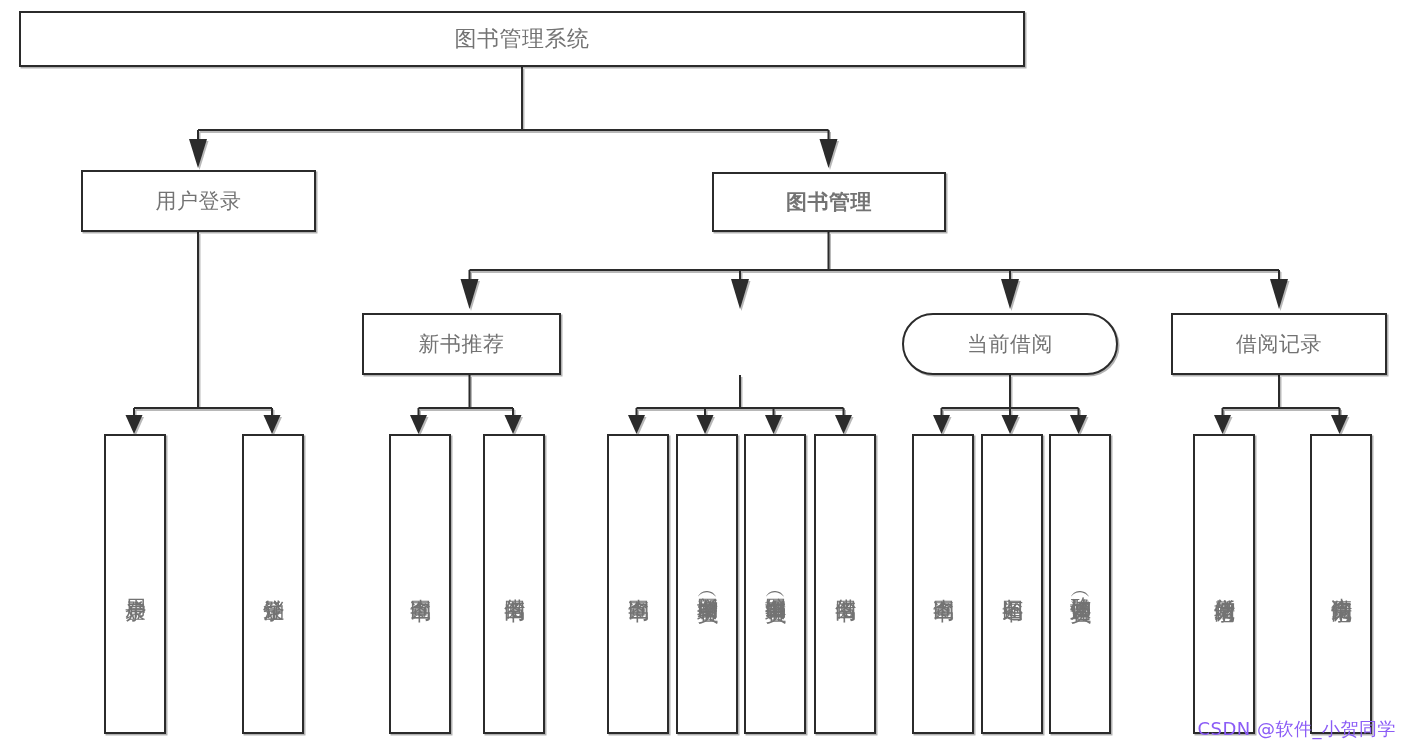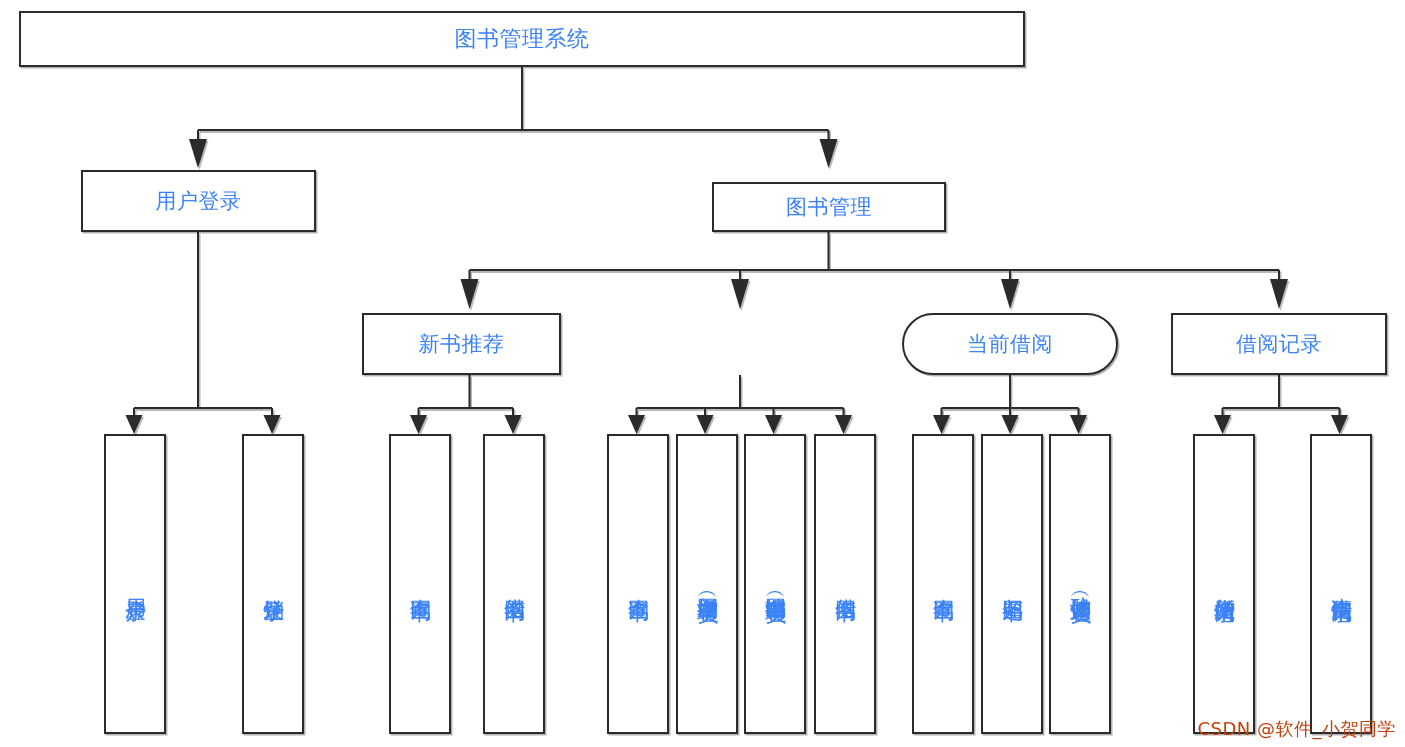--- a/index.html
+++ b/index.html
@@ -22,21 +22,21 @@
     box-sizing: border-box;
     border: 2px solid #2b2b2b;
     background: #ffffff;
     box-shadow: 1.5px 1.5px 0 0 rgba(0,0,0,0.30);
     display: flex;
     align-items: center;
     justify-content: center;
   }
   .node .label {
     font-size: 21px;
-    color: #3b82f6;
+    color: #737373;
     line-height: 1.15;
     letter-spacing: 0.5px;
     white-space: nowrap;
   }
   .node.vertical {
     align-items: center;
     justify-content: center;
     padding: 6px 0;
   }
   .node.vertical .label {
@@ -69,21 +69,21 @@
     fill: none;
   }
   .arrowhead { fill: #2b2b2b; }
   .arrowhead-shadow { fill: rgba(0,0,0,0.28); }
 
   #watermark {
     position: absolute;
     right: 9px;
     bottom: 6px;
     font-size: 18px;
-    color: #c2410c;
+    color: #8b5cf6;
     letter-spacing: 0.5px;
     white-space: nowrap;
     font-family: "DejaVu Sans", "Liberation Sans", sans-serif;
   }
 </style>
 </head>
 <body>
 
 <div id="canvas">
 
@@ -163,21 +163,21 @@
     </g>
   </svg>
 
   <div class="node root" style="left:19px; top:11px; width:1006px; height:56px;">
     <span class="label">图书管理系统</span>
   </div>
 
   <div class="node" style="left:81px; top:170px; width:235px; height:62px;">
     <span class="label">用户登录</span>
   </div>
-  <div class="node" style="left:712px; top:182px; width:234px; height:50px;">
+  <div class="node" style="left:712px; top:172px; width:234px; height:60px;font-weight:bold;">
     <span class="label">图书管理</span>
   </div>
 
   <div class="node" style="left:362px; top:313px; width:199px; height:62px;">
     <span class="label">新书推荐</span>
   </div>
   <div class="node" style="left:902px; top:313px; width:216px; height:62px;border-radius:31px;">
     <span class="label">当前借阅</span>
   </div>
   <div class="node" style="left:1171px; top:313px; width:216px; height:62px;">

